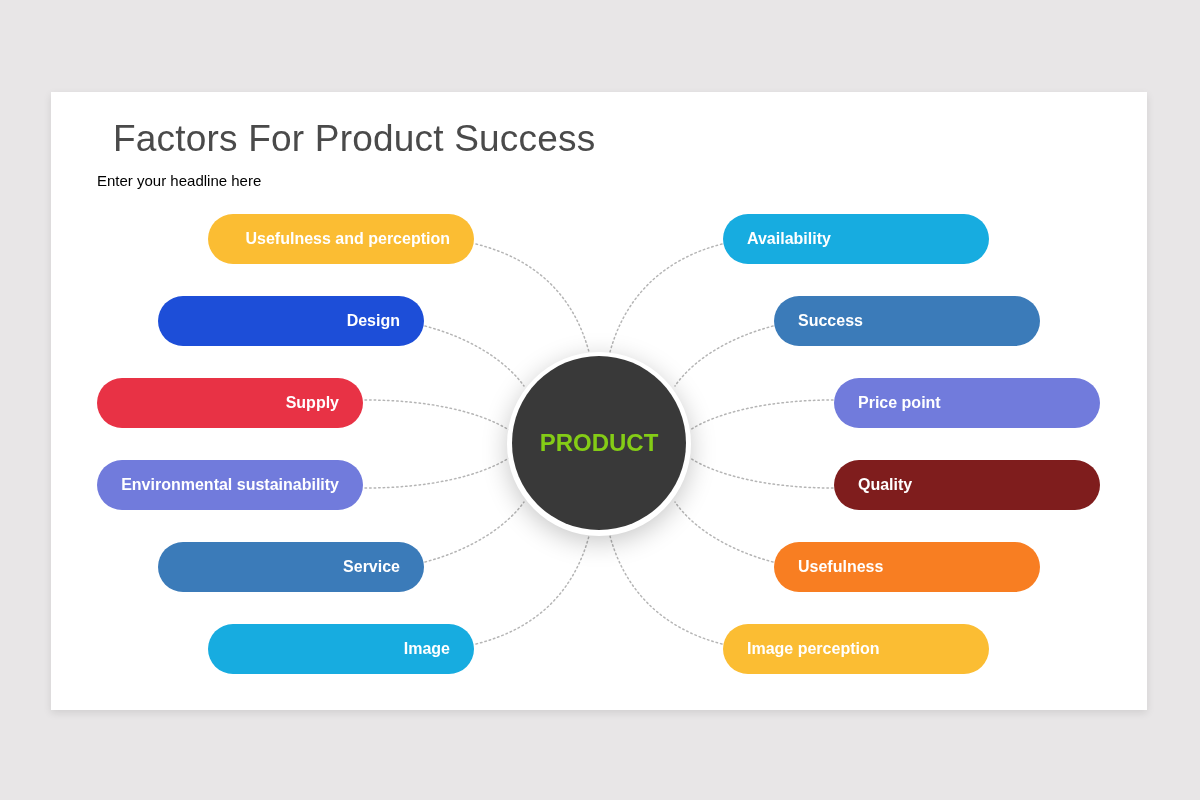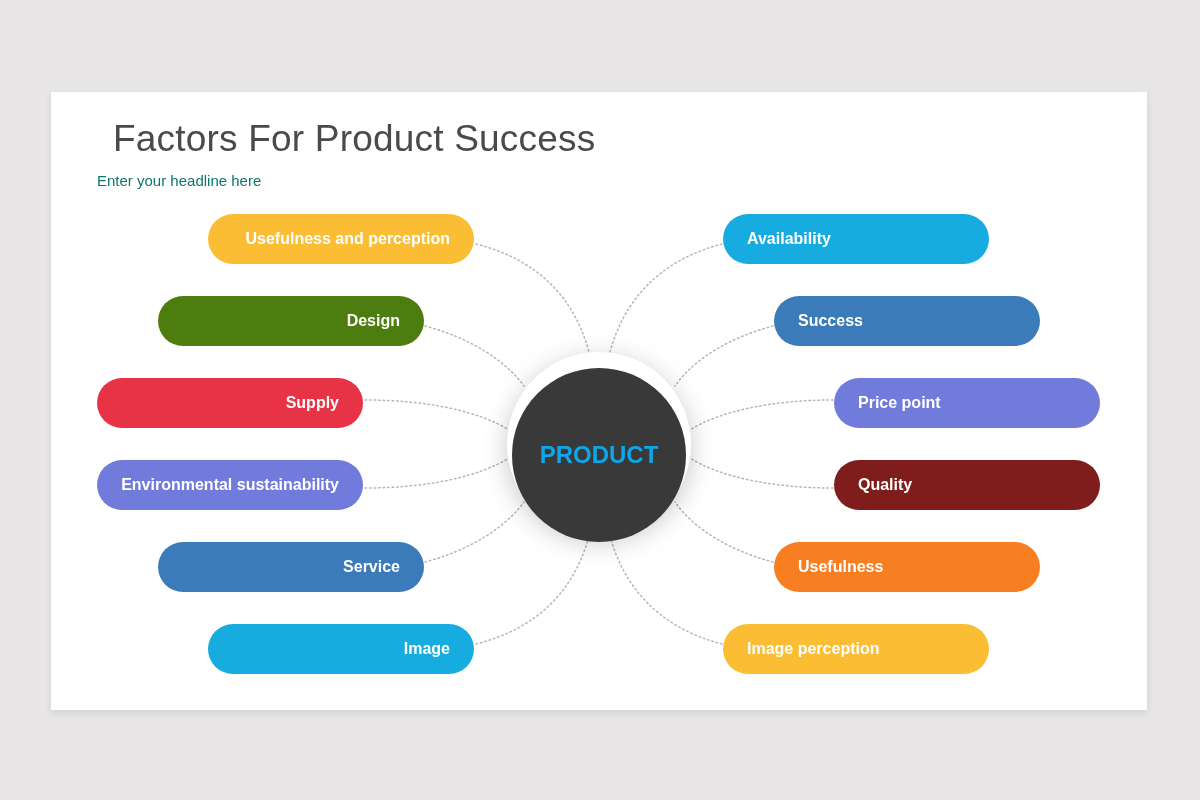--- a/index.html
+++ b/index.html
@@ -2,32 +2,32 @@
 <html><head>
 <meta charset="utf-8">
 <style>
   html, body { margin:0; padding:0; }
   body { width:1200px; height:800px; background:#e8e6e7; position:relative; overflow:hidden;
          font-family:"Liberation Sans", sans-serif; }
   .slide { position:absolute; left:51px; top:92px; width:1096px; height:618px; background:#ffffff;
            box-shadow:0 3px 8px rgba(0,0,0,0.10); }
   .title { position:absolute; left:113px; top:118px; font-size:37px; color:#4a4a4a; font-weight:400;
            letter-spacing:0.2px; white-space:nowrap; }
-  .subtitle { position:absolute; left:97px; top:172px; font-size:15px; color:#0f766e; white-space:nowrap; }
+  .subtitle { position:absolute; left:97px; top:172px; font-size:15px; color:#000000; white-space:nowrap; }
   svg.lines { position:absolute; left:0; top:0; width:1200px; height:800px; pointer-events:none; }
   .pill { position:absolute; height:50px; width:266px; border-radius:25px; color:#fff;
           font-weight:700; font-size:16px; display:flex; align-items:center; box-sizing:border-box;
           white-space:nowrap; }
   .pill.left { justify-content:flex-end; padding-right:24px; }
   .pill.right { justify-content:flex-start; padding-left:24px; }
   .hub { position:absolute; left:507px; top:352px; width:184px; height:184px; border-radius:50%;
          background:#fff; box-shadow:0 6px 26px rgba(0,0,0,0.22); }
-  .hub-inner { position:absolute; left:5px; top:16px; width:174px; height:174px; border-radius:50%;
+  .hub-inner { position:absolute; left:5px; top:4px; width:174px; height:174px; border-radius:50%;
                background:#393939; display:flex; align-items:center; justify-content:center;
-               color:#0ea5e9; font-weight:700; font-size:24px; }
+               color:#84cc16; font-weight:700; font-size:24px; }
 </style>
 </head>
 <body>
 
 <div class="slide"></div>
 
 <div class="title">Factors For Product Success</div>
 <div class="subtitle">Enter your headline here</div>
 
 <svg class="lines" viewBox="0 0 1200 800">
@@ -45,21 +45,21 @@
     <path d="M833 400 C 770 400, 718 412, 690 430"></path>
     <path d="M833 488 C 770 488, 718 476, 690 458"></path>
     <path d="M773 562 C 728 550, 693 528, 675 502"></path>
     <path d="M722 644 C 660 628, 624 588, 610 536"></path>
   </g>
 </svg>
 
 <div class="pill left" style="left:208px; top:214px; background:#fbbd33;">
   <span>Usefulness and perception</span>
 </div>
-<div class="pill left" style="left:158px; top:296px; background:#4d7c0f;">
+<div class="pill left" style="left:158px; top:296px; background:#1d4ed8;">
   <span>Design</span>
 </div>
 <div class="pill left" style="left:97px; top:378px; background:#e83245;">
   <span>Supply</span>
 </div>
 <div class="pill left" style="left:97px; top:460px; background:#717bdc;">
   <span>Environmental sustainability</span>
 </div>
 <div class="pill left" style="left:158px; top:542px; background:#3b7bb9;">
   <span>Service</span>

